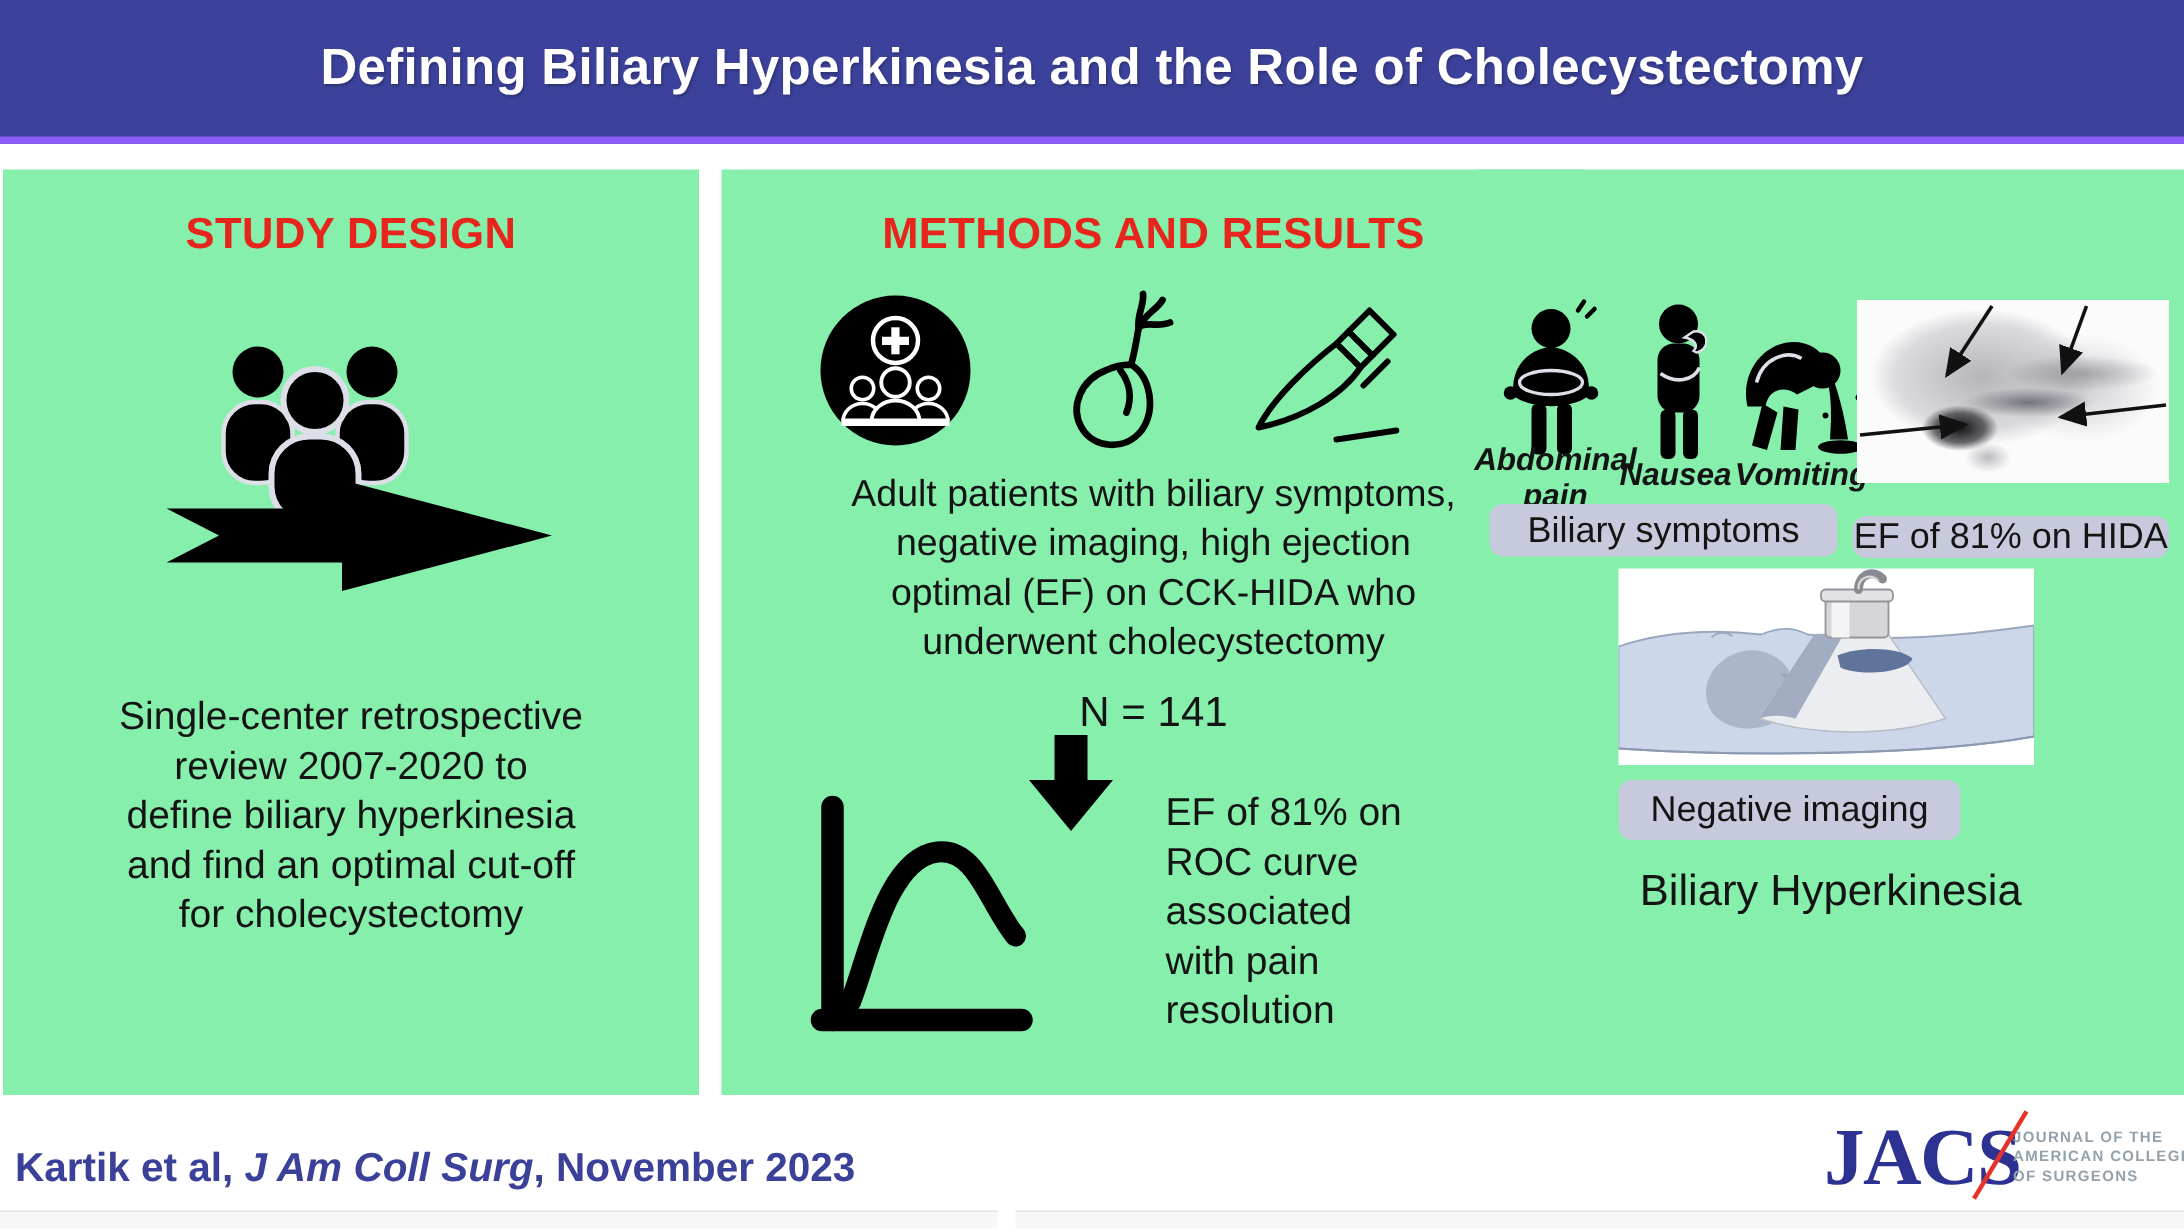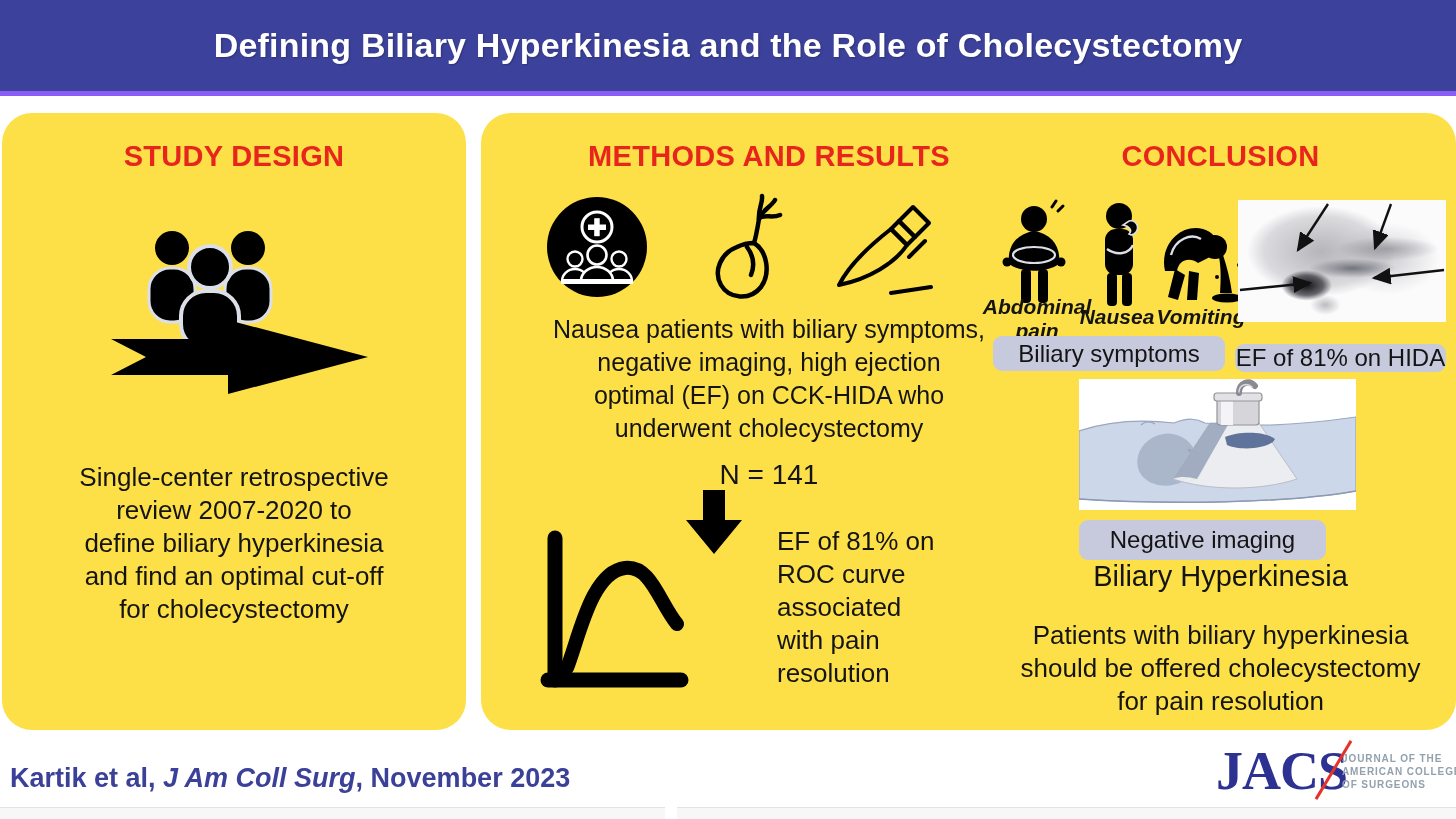--- a/index.html
+++ b/index.html
@@ -6,21 +6,21 @@
   #root{position:relative;width:1456px;height:819px;background:#fff;overflow:hidden;
         font-family:"Liberation Sans",sans-serif;color:#141414;}
 
   
   .header{position:absolute;left:0;top:0;width:1456px;height:91px;background:#3c429b;
           border-bottom:5px solid #8b5cf6;display:flex;align-items:center;justify-content:center;}
   .header h1{margin:0;font-size:34px;font-weight:700;color:#fff;letter-spacing:.2px;
              text-shadow:1px 1px 2px rgba(0,0,0,.25);}
 
   
-  .panel{position:absolute;top:113px;height:617px;background:#fde047;border-radius:30px;}
+  .panel{position:absolute;top:113px;height:617px;background:#86efac;}
   #panel-left{left:2px;width:464px;}
   #panel-mid{left:481px;width:576px;}
   #panel-right{left:985px;width:471px;}
   .panel-heading{position:absolute;left:0;top:27px;width:100%;text-align:center;
                  font-size:29px;font-weight:700;color:#e8251d;letter-spacing:.3px;}
 
   .center-lines{position:absolute;width:100%;text-align:center;font-size:26px;line-height:33px;}
   .bold{font-weight:400;}
   .nowrap div{white-space:nowrap;}
 
@@ -57,25 +57,25 @@
      radial-gradient(95px 58px at 40% 42%, rgba(125,125,132,.55), rgba(150,150,158,.32) 60%, rgba(170,170,178,0) 78%),
      radial-gradient(70px 48px at 72% 48%, rgba(140,140,148,.4), rgba(160,160,168,0) 75%),
      radial-gradient(18px 12px at 42% 86%, rgba(125,125,132,.5), rgba(140,140,148,0) 85%),
      #fbfbfc;}
   #hida-arrows{position:absolute;left:0;top:0;}
 
   .pill{position:absolute;background:#c7cadd;border-radius:9px;display:flex;align-items:center;
         justify-content:center;font-size:24px;color:#141414;}
   #pill-symptoms{left:8px;top:223px;width:232px;height:35px;}
   #pill-hida{left:250px;top:231px;width:211px;height:28px;}
-  #pill-negative{left:94px;top:407px;width:247px;height:40px;}
+  #pill-negative{left:94px;top:407px;width:228px;height:40px;}
 
   #us-box{position:absolute;left:94px;top:266px;width:277px;height:131px;background:#fff;}
 
-  #concl-dx{top:447px;font-size:29px;}
+  #concl-dx{top:465px;font-size:29px;}
   #concl-body{top:506px;}
 
   
   #citation{position:absolute;left:10px;top:763px;font-size:27px;font-weight:700;color:#3b4098;white-space:nowrap;}
   #citation .it{font-style:italic;}
 
   #jacs{position:absolute;left:1216px;top:740px;width:232px;height:70px;}
   #jacs-acronym{position:absolute;left:0;top:0;font-family:"Liberation Serif",serif;font-weight:700;
                 font-size:54px;color:#2d3192;letter-spacing:-1px;}
   #jacs-slash{position:absolute;left:116px;top:-4px;width:3px;height:68px;background:#e63329;
@@ -154,21 +154,21 @@
           <path d="M84,6 L100,22 L86,36 L70,20 Z"></path>
           <path d="M70,20 L86,36 L78,44 L62,28 Z"></path>
           <path d="M62,28 L78,44 C66,62 40,78 10,84 C20,64 44,42 62,28 Z"></path>
           <path d="M80,56 L96,40"></path>
           <path d="M62,92 L102,86"></path>
         </g>
       </svg>
     </div>
 
     <div class="center-lines nowrap" id="mr-body">
-      <div>Nausea patients with biliary symptoms,</div>
+      <div>Adult patients with biliary symptoms,</div>
       <div>negative imaging, high ejection</div>
       <div>optimal (EF) on CCK-HIDA who</div>
       <div>underwent cholecystectomy</div>
     </div>
 
     <div class="center-lines bold" id="mr-n">N = 141</div>
 
     <svg id="mr-downarrow" width="56" height="64" viewBox="0 0 56 64">
       <polygon points="17,0 39,0 39,30 56,30 28,64 0,30 17,30" fill="#000"></polygon>
     </svg>
@@ -184,21 +184,20 @@
     <div class="bold" id="mr-result">
       <div>EF of 81% on</div>
       <div>ROC curve</div>
       <div>associated</div>
       <div>with pain</div>
       <div>resolution</div>
     </div>
   </div>
 
   <div class="panel" id="panel-right">
-    <div class="panel-heading">CONCLUSION</div>
 
     <svg class="fig" id="fig-pain" width="80" height="110" viewBox="0 0 80 110">
       <g stroke="#000" stroke-width="3" stroke-linecap="round">
         <path d="M57,9 L61,3" fill="none"></path>
         <path d="M63,13 L68,8" fill="none"></path>
       </g>
       <circle cx="39" cy="21" r="13" fill="#000"></circle>
       <path d="M39,33 C20,36 12,50 14,66 C26,75 52,75 64,66 C66,50 58,36 39,33 Z" fill="#000"></path>
       <ellipse cx="39" cy="57" rx="21" ry="8" fill="#000" stroke="#dcdee8" stroke-width="2.2"></ellipse>
       <circle cx="12" cy="64" r="4.5" fill="#000"></circle>
@@ -266,25 +265,20 @@
         <path d="M160,14 C160,4 170,0 176,7" fill="none" stroke="#8a8a92" stroke-width="6" stroke-linecap="round"></path>
         <path d="M160,13 C160,6 168,3 173,8" fill="none" stroke="#d8d8de" stroke-width="1.6" stroke-linecap="round"></path>
         <path d="M62,46 C66,42 72,42 76,45" fill="none" stroke="#9aa7bf" stroke-width="1.2"></path>
       </svg>
     </div>
 
     <div class="pill" id="pill-negative">Negative imaging</div>
 
     <div class="center-lines bold" id="concl-dx">Biliary Hyperkinesia</div>
 
-    <div class="center-lines nowrap" id="concl-body">
-      <div>Patients with biliary hyperkinesia</div>
-      <div>should be offered cholecystectomy</div>
-      <div>for pain resolution</div>
-    </div>
   </div>
 
   <div id="citation"><span>Kartik et al, </span><span class="it">J Am Coll Surg</span><span>, November 2023</span></div>
 
   <div id="jacs">
     <div id="jacs-acronym">JACS</div>
     <div id="jacs-slash"></div>
     <div id="jacs-text">
       <div>JOURNAL OF THE</div>
       <div>AMERICAN COLLEGE</div>

